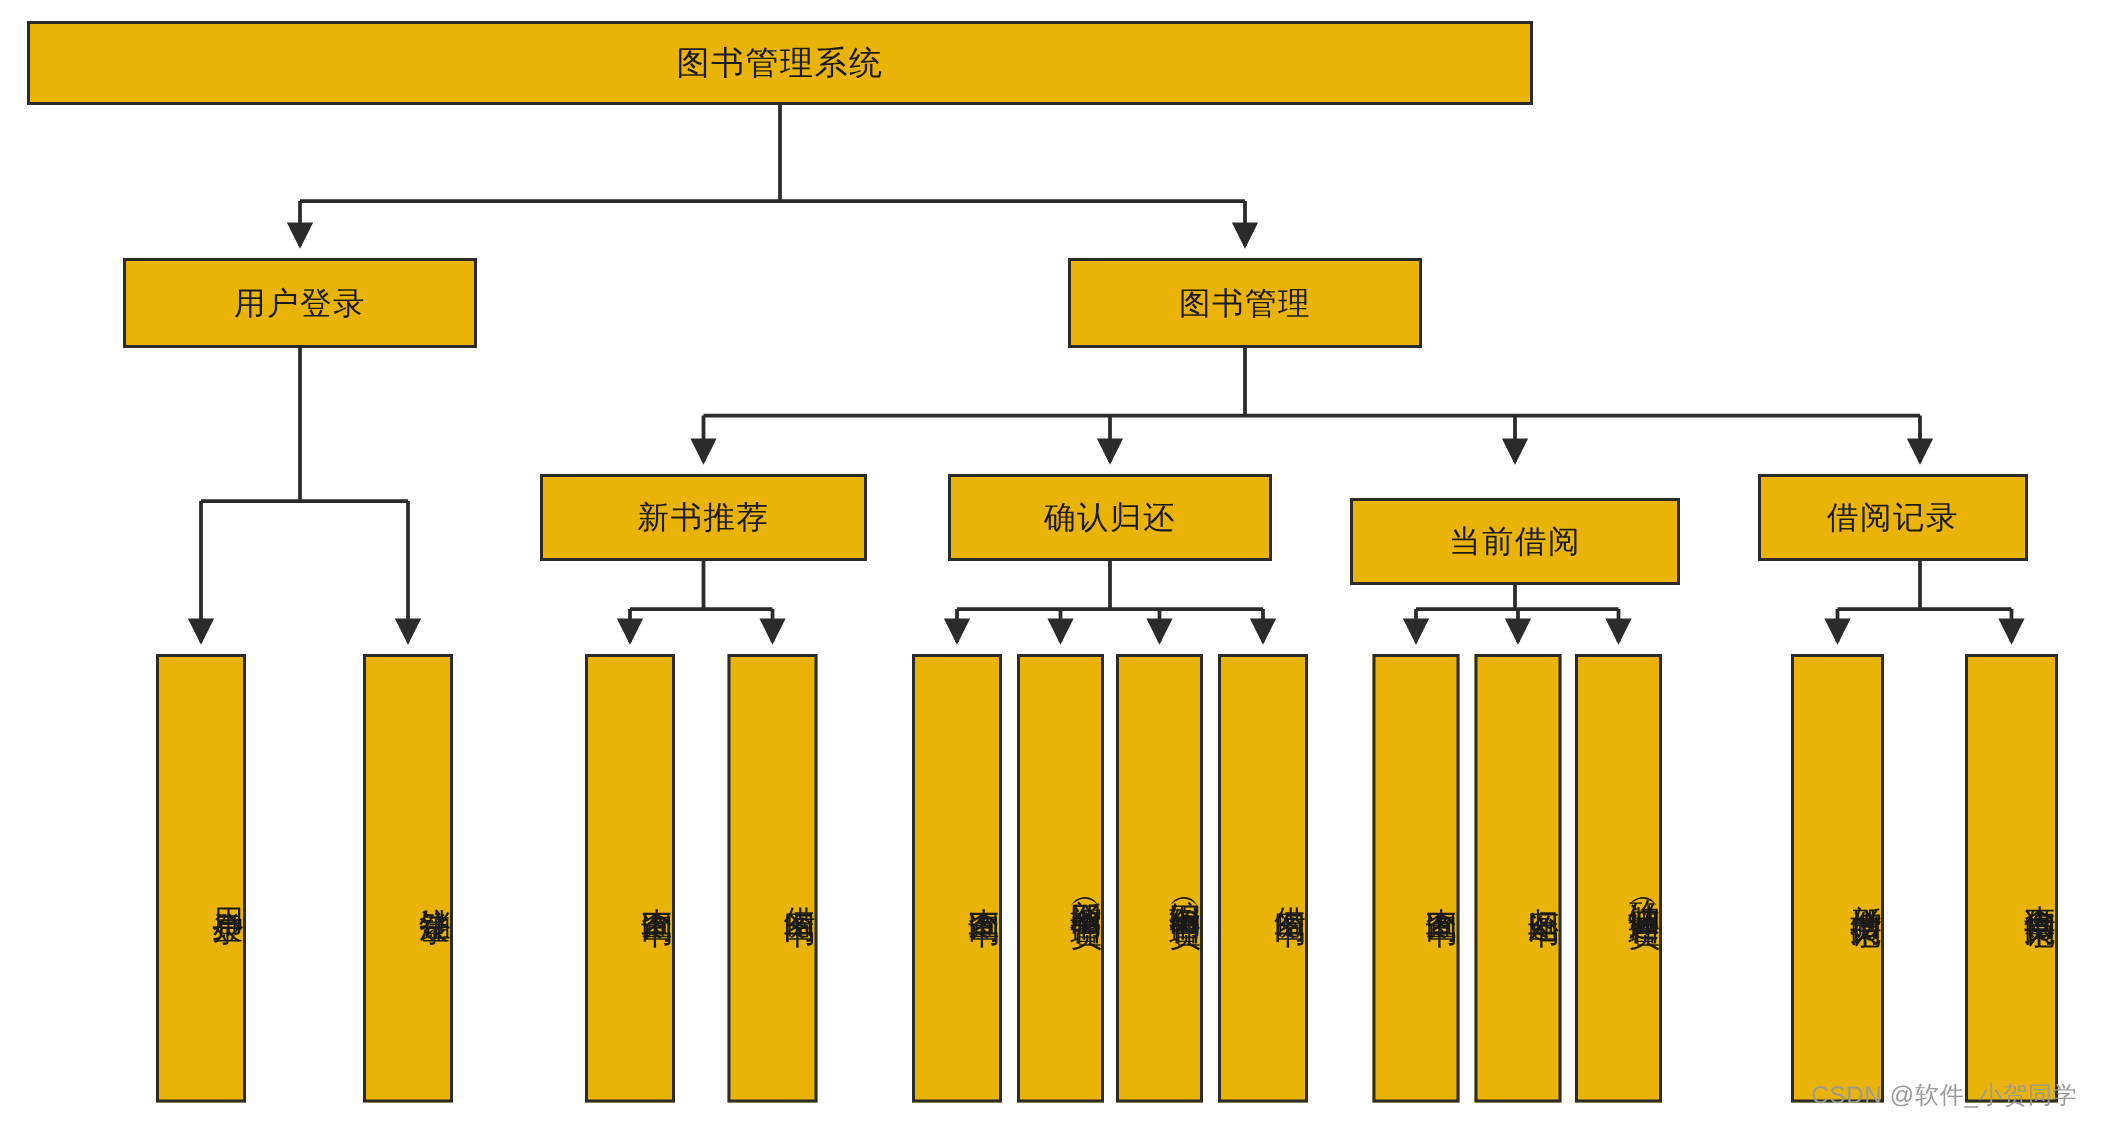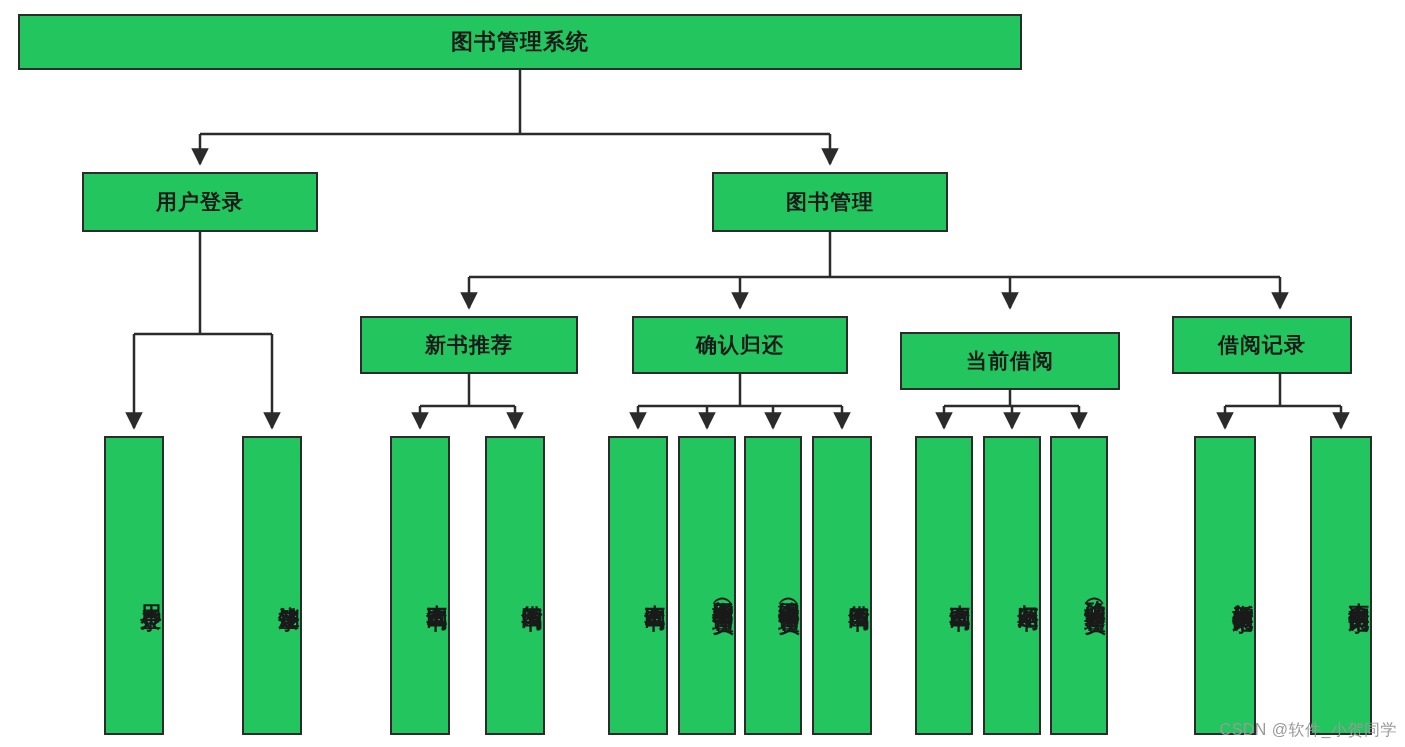--- a/index.html
+++ b/index.html
@@ -22,26 +22,25 @@
     left: 0;
     top: 0;
     width: 1405px;
     height: 747px;
     pointer-events: none;
   }
   .node {
     position: absolute;
     box-sizing: border-box;
     border: 2.5px solid #2b2b2b;
-    background: #22c55e;
+    background: #eab308;
     display: flex;
     align-items: center;
     justify-content: center;
     color: #1a1a1a;
-    font-weight: bold;
   }
   .node.horiz {
     font-size: 21px;
     letter-spacing: 1px;
   }
   .node.vert {
     writing-mode: vertical-rl;
     text-orientation: upright;
     font-size: 21px;
     letter-spacing: 2px;
@@ -53,21 +52,21 @@
   .node.vert span {
     writing-mode: vertical-rl;
     text-orientation: upright;
     display: block;
   }
   .node.root {
     font-size: 22px;
   }
   #watermark {
     position: absolute;
-    right: 8px;
+    right: 20px;
     bottom: 6px;
     font-size: 16px;
     color: #9a9a9a;
     letter-spacing: 0.5px;
     white-space: nowrap;
   }
 </style>
 </head>
 <body>
 

